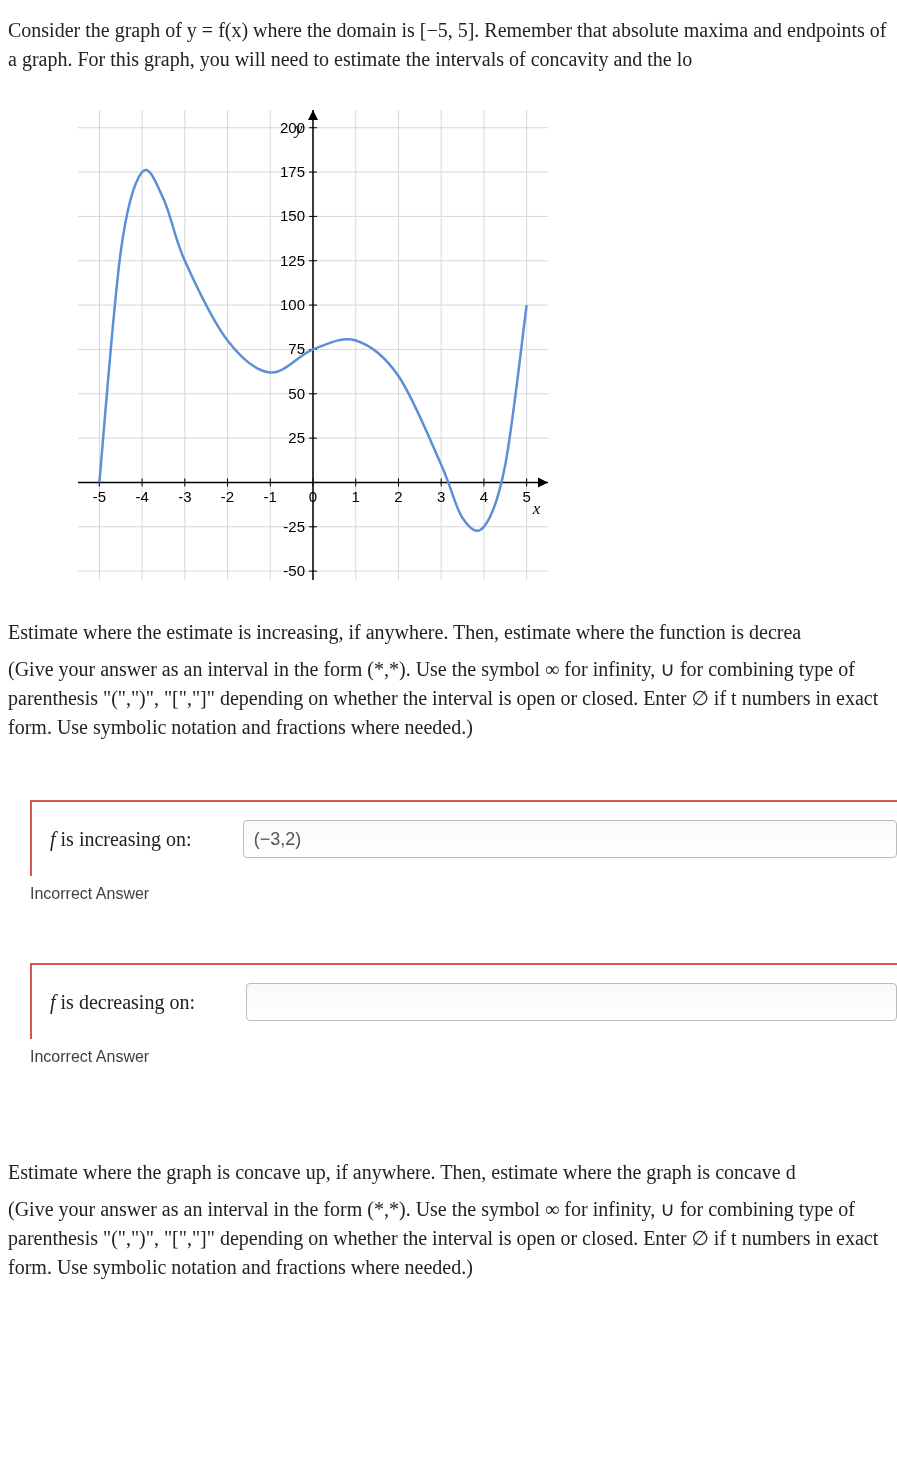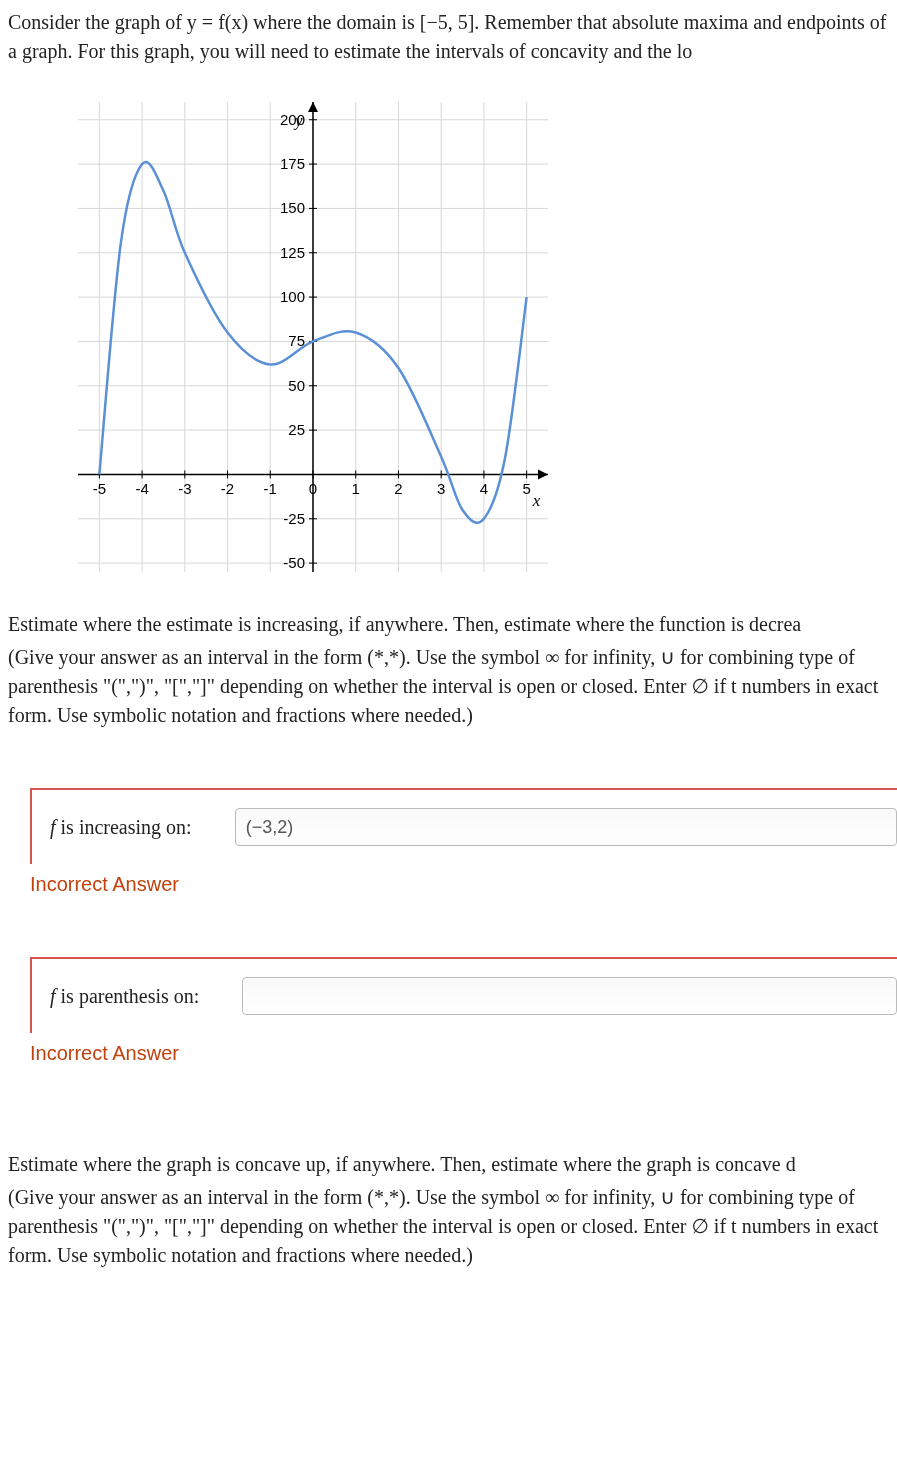--- a/index.html
+++ b/index.html
@@ -8,35 +8,35 @@
     padding: 8px 0 8px 8px;
     font-family: Georgia, 'Times New Roman', serif;
     font-size: 20px;
     color: #222;
     line-height: 1.45;
     width: 897px;
     overflow-x: hidden;
     background: #fff;
   }
   .intro, .prompt, .instructions {
-    margin: 0 0 4px 0;
+    margin: 8px 0 4px 0;
   }
   .graph-wrap {
     margin: 16px 0 18px 40px;
   }
   svg.graph { display:block; }
   .answer-block {
     border: 2px solid #d9534f;
     border-bottom: none;
     border-right: none;
     padding: 18px 0 18px 18px;
     margin: 58px 0 0 22px;
     display: flex;
     align-items: center;
-    gap: 12px;
+    gap: 20px;
   }
   .answer-label {
     font-family: 'Times New Roman', serif;
     font-size: 20px;
     color: #222;
   }
   .answer-label .fn { font-style: italic; }
   .answer-input {
     flex: 1;
     min-width: 0;
@@ -44,23 +44,23 @@
     border: 1px solid #bbb;
     border-radius: 4px;
     padding: 4px 10px;
     font-size: 18px;
     outline: none;
     color: #555;
     background: linear-gradient(#f9f9f9,#fff);
     margin-left: 31px;
   }
   .feedback {
-    color: #c2410c;
+    color: #404040;
     font-family: Arial, Helvetica, sans-serif;
-    font-size: 20px;
+    font-size: 16px;
     margin: 6px 0 40px 22px;
   }
   .section-gap { height: 42px; }
 </style>
 </head>
 <body>
 
 <p class="intro">Consider the graph of y = f(x) where the domain is [−5, 5]. Remember that absolute maxima and endpoints of a graph. For this graph, you will need to estimate the intervals of concavity and the lo</p>
 
 <div class="graph-wrap">
@@ -156,21 +156,21 @@
 <div class="answer-block">
   <span class="answer-label">
     <span class="fn">f</span><span> is increasing on:</span>
   </span>
   <input class="answer-input" type="text" value="(−3,2)" style="">
 </div>
 <div class="feedback">Incorrect Answer</div>
 
 <div class="answer-block">
   <span class="answer-label">
-    <span class="fn">f</span><span> is parenthesis on:</span>
+    <span class="fn">f</span><span> is decreasing on:</span>
   </span>
   <input class="answer-input" type="text" value="" style="">
 </div>
 <div class="feedback">Incorrect Answer</div>
 
 <div class="section-gap"></div>
 
 <p class="prompt">Estimate where the graph is concave up, if anywhere. Then, estimate where the graph is concave d</p>
 <p class="instructions">(Give your answer as an interval in the form (*,*). Use the symbol ∞ for infinity, ∪ for combining type of parenthesis "(",")", "[","]" depending on whether the interval is open or closed. Enter ∅ if t numbers in exact form. Use symbolic notation and fractions where needed.)</p>
 

